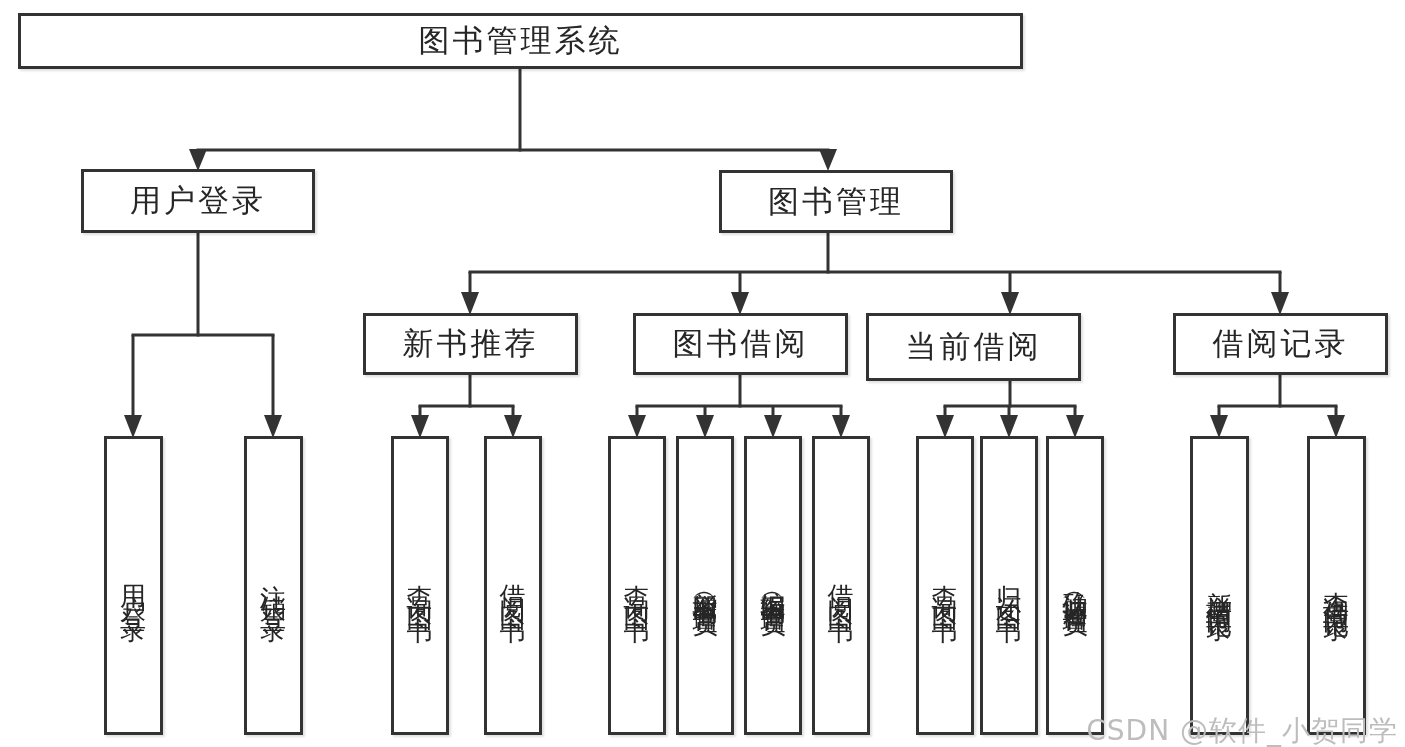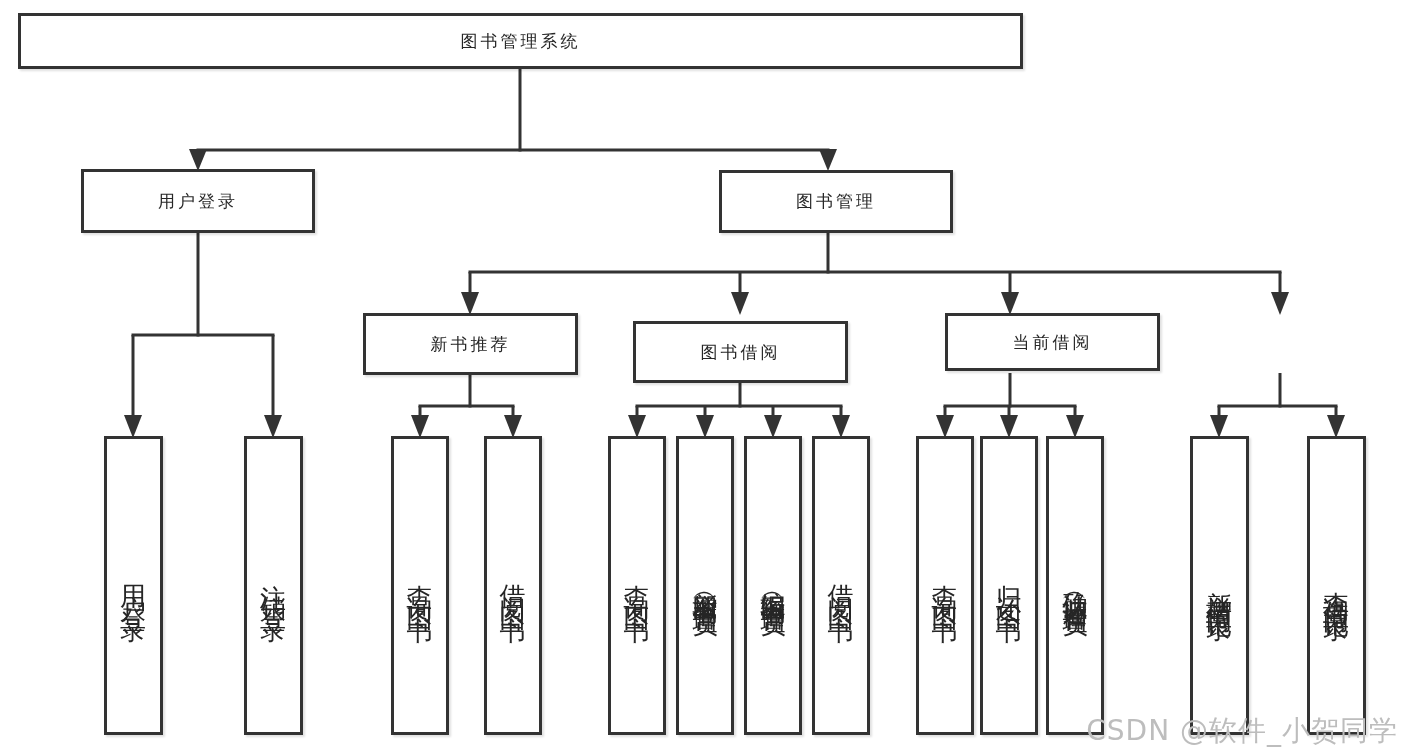--- a/index.html
+++ b/index.html
@@ -15,21 +15,21 @@
   svg.connectors polygon { fill:#333333; stroke:none; }
   .node {
     position:absolute;
     box-sizing:border-box;
     border:3px solid #333333;
     background:#ffffff;
     display:flex;
     align-items:center;
     justify-content:center;
     color:#262626;
-    font-size:17px;
+    font-size:31px;
     letter-spacing:3px;
     z-index:2;
     box-shadow:2px 2px 2px rgba(0,0,0,0.12);
   }
   .leaf {
     writing-mode:vertical-rl;
     text-orientation:mixed;
     font-size:26px;
     letter-spacing:11px;
     line-height:1;
@@ -112,22 +112,23 @@
     <line x1="1336" y1="406" x2="1336" y2="420"></line>
     <polygon points="1327,415 1345,415 1336,438"></polygon>
   </svg>
 
   <div class="node" style="left:18px; top:13px; width:1005px; height:56px;">图书管理系统</div>
 
   <div class="node" style="left:81px; top:169px; width:234px; height:64px;">用户登录</div>
   <div class="node" style="left:711px; top:170px; width:234px; height:63px;margin-left:8px;">图书管理</div>
 
   <div class="node" style="left:363px; top:313px; width:215px; height:62px;">新书推荐</div>
-  <div class="node" style="left:633px; top:313px; width:215px; height:62px;margin-top:8px;">图书借阅</div>
-  <div class="node" style="left:945px; top:313px; width:215px; height:58px;">当前借阅</div>
+  <div class="node" style="left:633px; top:313px; width:215px; height:62px;">图书借阅</div>
+  <div class="node" style="left:866px; top:313px; width:215px; height:68px;">当前借阅</div>
+  <div class="node" style="left:1173px; top:313px; width:215px; height:62px;">借阅记录</div>
 
   <div class="node leaf" style="left:104px; top:436px; width:59px; height:299px;">用户登录</div>
   <div class="node leaf" style="left:244px; top:436px; width:59px; height:299px;">注销登录</div>
 
   <div class="node leaf" style="left:391px; top:436px; width:58px; height:299px;">查询图书</div>
   <div class="node leaf" style="left:484px; top:436px; width:58px; height:299px;">借阅图书</div>
 
   <div class="node leaf" style="left:608px; top:436px; width:58px; height:299px;">查询图书</div>
   <div class="node leaf long" style="left:676px; top:436px; width:58px; height:299px;">新增图书（管理员）</div>
   <div class="node leaf long" style="left:744px; top:436px; width:58px; height:299px;">编辑图书（管理员）</div>

